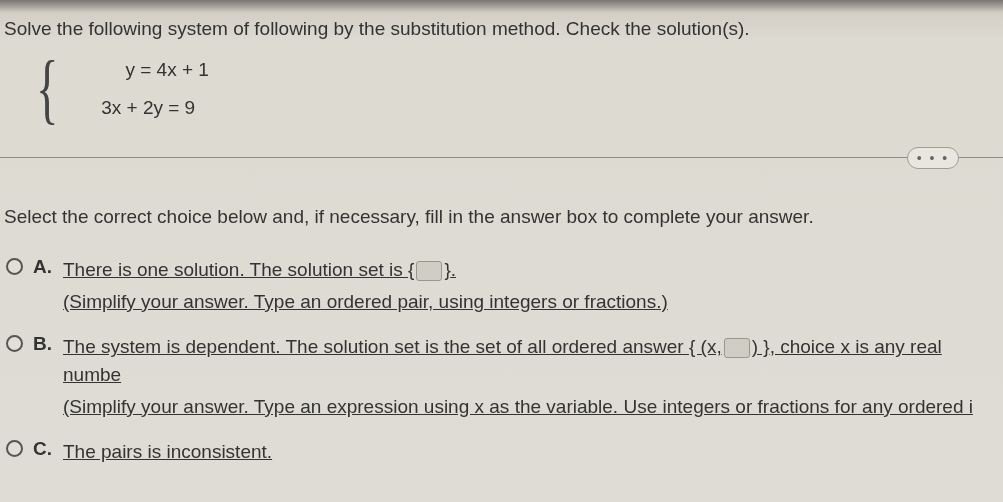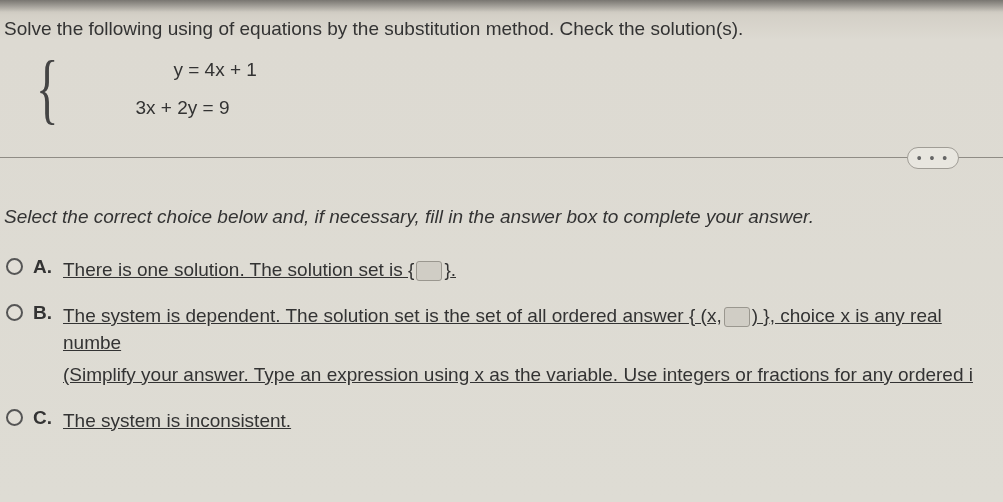--- a/index.html
+++ b/index.html
@@ -41,24 +41,23 @@
       margin-right: 14px;
       transform: scaleX(0.6);
       transform-origin: left center;
     }
     .eq-lines {
       display: flex;
       flex-direction: column;
       gap: 16px;
       font-size: 19px;
       color: #333;
-      margin-left: 48px;
     }
     .eq1 { padding-left: 38px; }
-    .eq2 { padding-left: 0; }
+    .eq2 { padding-left: 0; text-align: center; }
     .divider-row {
       position: relative;
       height: 24px;
       margin-bottom: 36px;
     }
     .hr-line {
       border: none;
       border-top: 1px solid #8f8c85;
       position: absolute;
       top: 11px;
@@ -80,21 +79,20 @@
       color: #666;
       font-size: 14px;
       letter-spacing: 2px;
       cursor: pointer;
     }
     .select-text {
       font-size: 19px;
       color: #333;
       padding-left: 4px;
       margin-bottom: 28px;
-      font-style: italic;
     }
     .choices {
       padding-left: 6px;
     }
     .choice {
       display: flex;
       align-items: flex-start;
       margin-bottom: 18px;
       font-size: 19px;
       color: #333;
@@ -135,21 +133,21 @@
       margin: 0 2px;
     }
   </style>
 </head>
 <body>
 
 <div class="top-shadow"></div>
 
 <div class="content">
 
-  <div class="prompt">Solve the following using of equations by the substitution method. Check the solution(s).</div>
+  <div class="prompt">Solve the following system of following by the substitution method. Check the solution(s).</div>
 
   <div class="equations">
     <div class="brace">{</div>
     <div class="eq-lines">
       <div class="eq1">y = 4x + 1</div>
       <div class="eq2">3x + 2y = 9</div>
     </div>
   </div>
 
   <div class="divider-row">
@@ -161,34 +159,35 @@
 
   <div class="select-text">Select the correct choice below and, if necessary, fill in the answer box to complete your answer.</div>
 
   <div class="choices">
 
     <div class="choice">
       <div class="radio"></div>
       <div class="choice-label">A.</div>
       <div class="choice-body">
         <span>There is one solution. The solution set is </span><span>{</span><span class="answer-box"></span><span>}</span><span>.</span>
+        <span class="sub">(Simplify your answer. Type an ordered pair, using integers or fractions.)</span>
       </div>
     </div>
 
     <div class="choice">
       <div class="radio"></div>
       <div class="choice-label">B.</div>
       <div class="choice-body">
         <span>The system is dependent. The solution set is the set of all ordered answer </span><span>{ (x,</span><span class="answer-box"></span><span>) }</span><span>, choice x is any real numbe</span>
         <span class="sub">(Simplify your answer. Type an expression using x as the variable. Use integers or fractions for any ordered i</span>
       </div>
     </div>
 
     <div class="choice">
       <div class="radio"></div>
       <div class="choice-label">C.</div>
       <div class="choice-body">
-        <span>The system is inconsistent.</span>
+        <span>The pairs is inconsistent.</span>
       </div>
     </div>
 
   </div>
 </div>
 
 </body></html>

